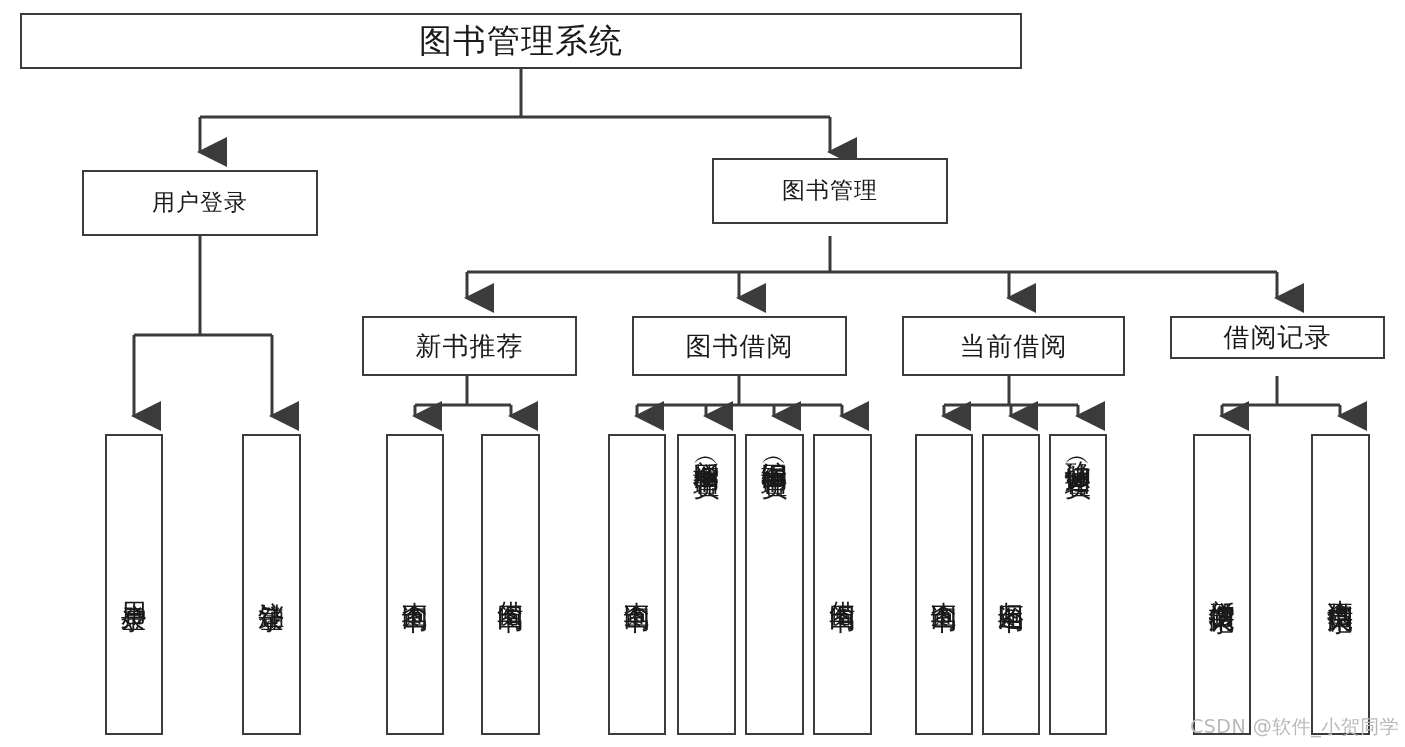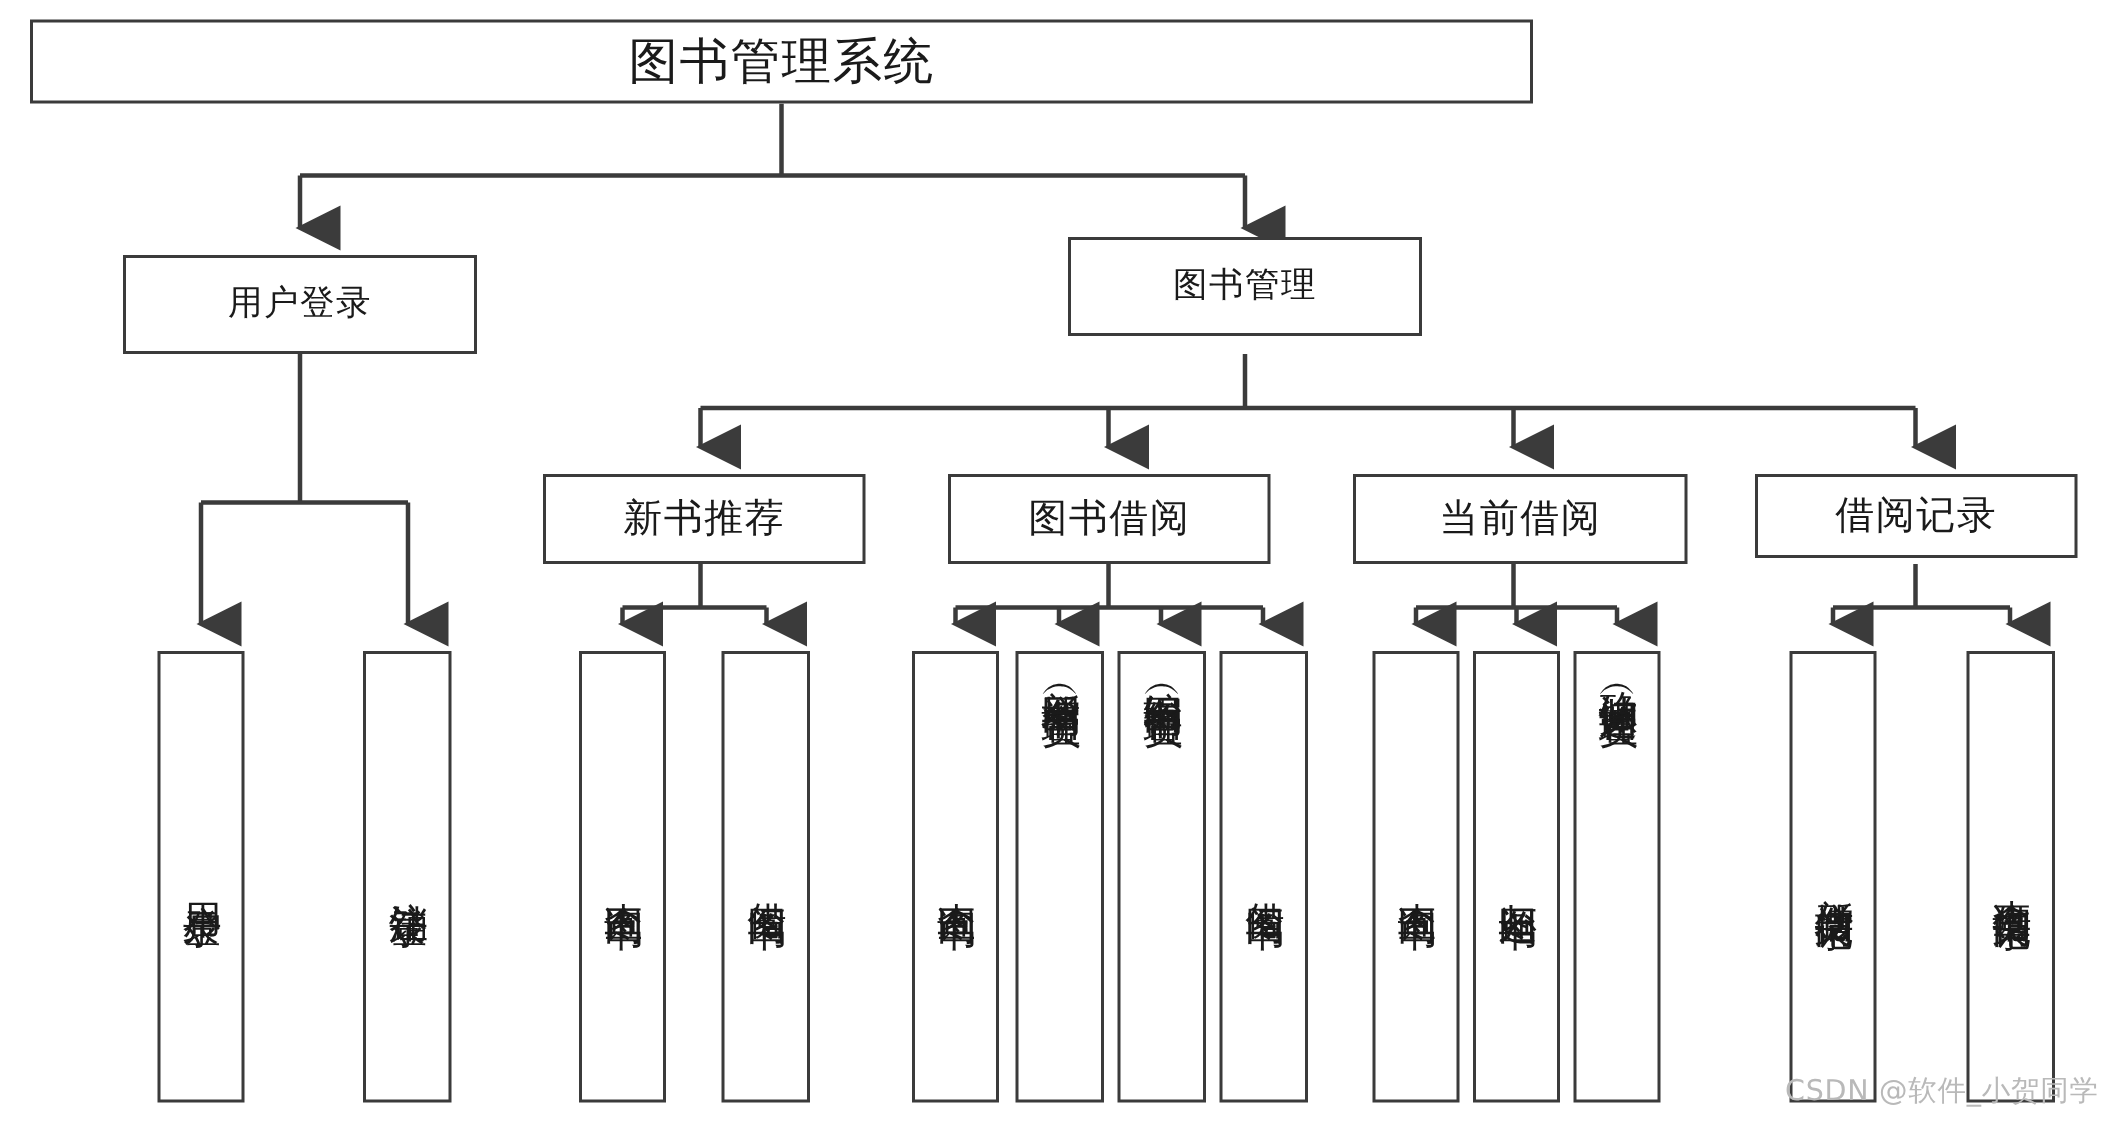--- a/index.html
+++ b/index.html
@@ -144,21 +144,21 @@
 
   <div class="node l3" style="left:362px; top:316px; width:215px; height:60px;">
     <span>新书推荐</span>
   </div>
   <div class="node l3" style="left:632px; top:316px; width:215px; height:60px;">
     <span>图书借阅</span>
   </div>
   <div class="node l3" style="left:902px; top:316px; width:223px; height:60px;">
     <span>当前借阅</span>
   </div>
-  <div class="node l3" style="left:1170px; top:316px; width:215px; height:56px;">
+  <div class="node l3" style="left:1170px; top:316px; width:215px; height:43px;">
     <span>借阅记录</span>
   </div>
 
   <div class="node leaf" style="left:105px; top:434px; width:58px; height:301px;">
     <span class="vtext">用户登录</span>
   </div>
   <div class="node leaf" style="left:242px; top:434px; width:59px; height:301px;">
     <span class="vtext">注销登录</span>
   </div>
 

